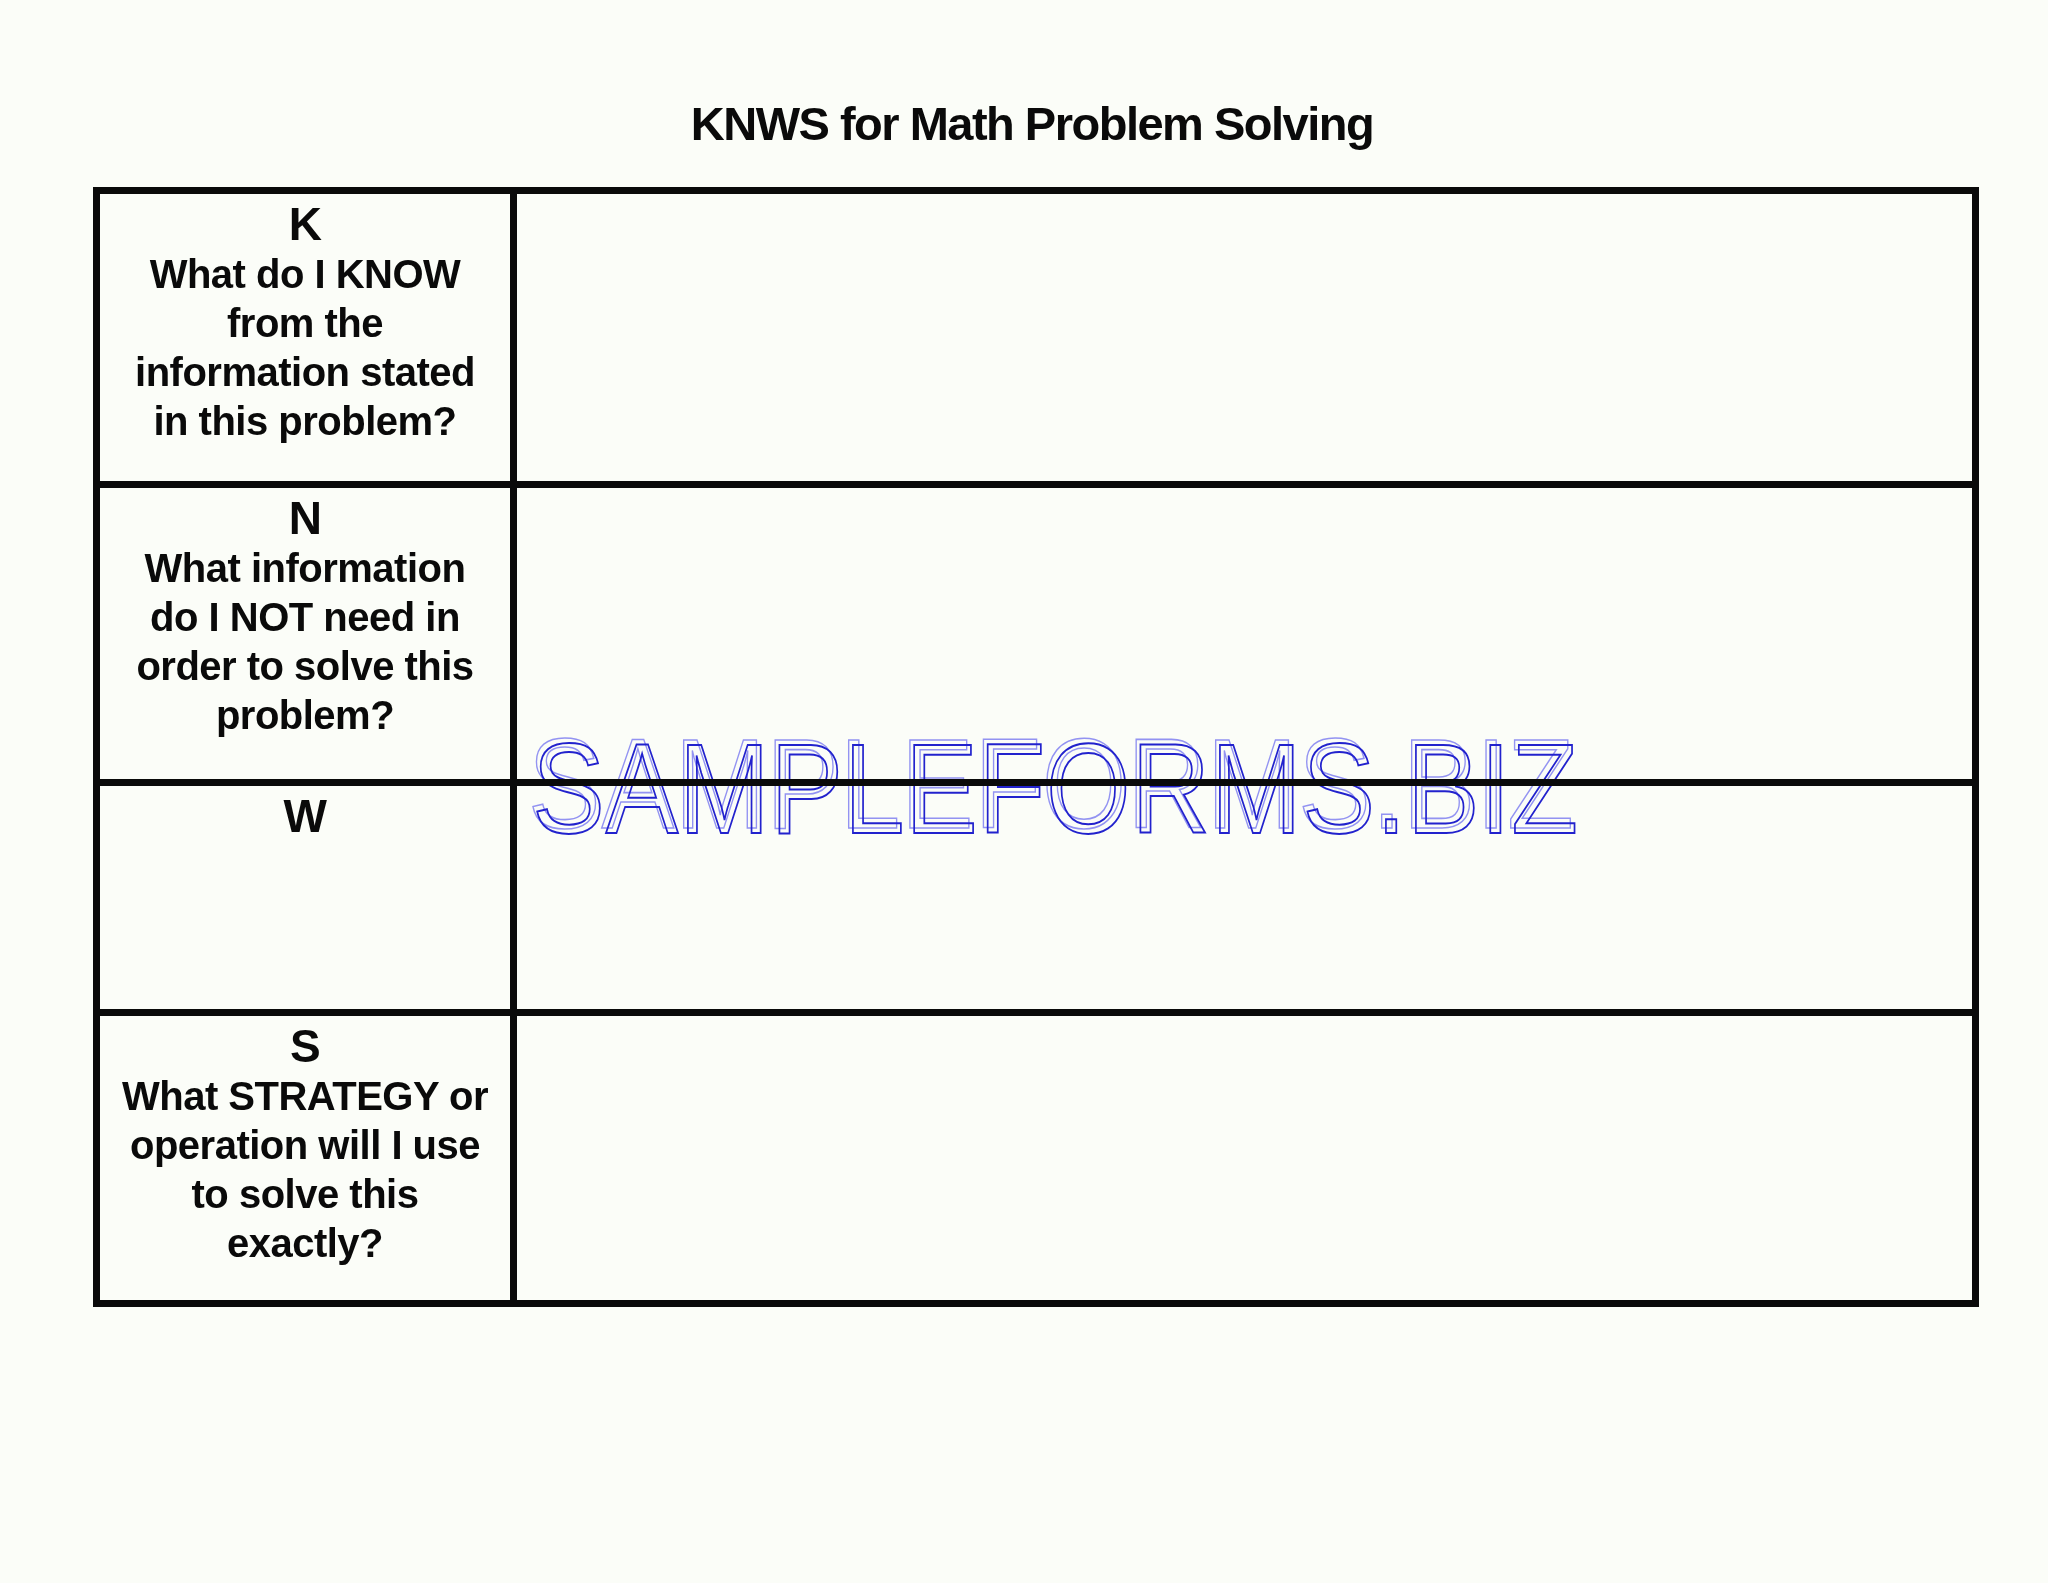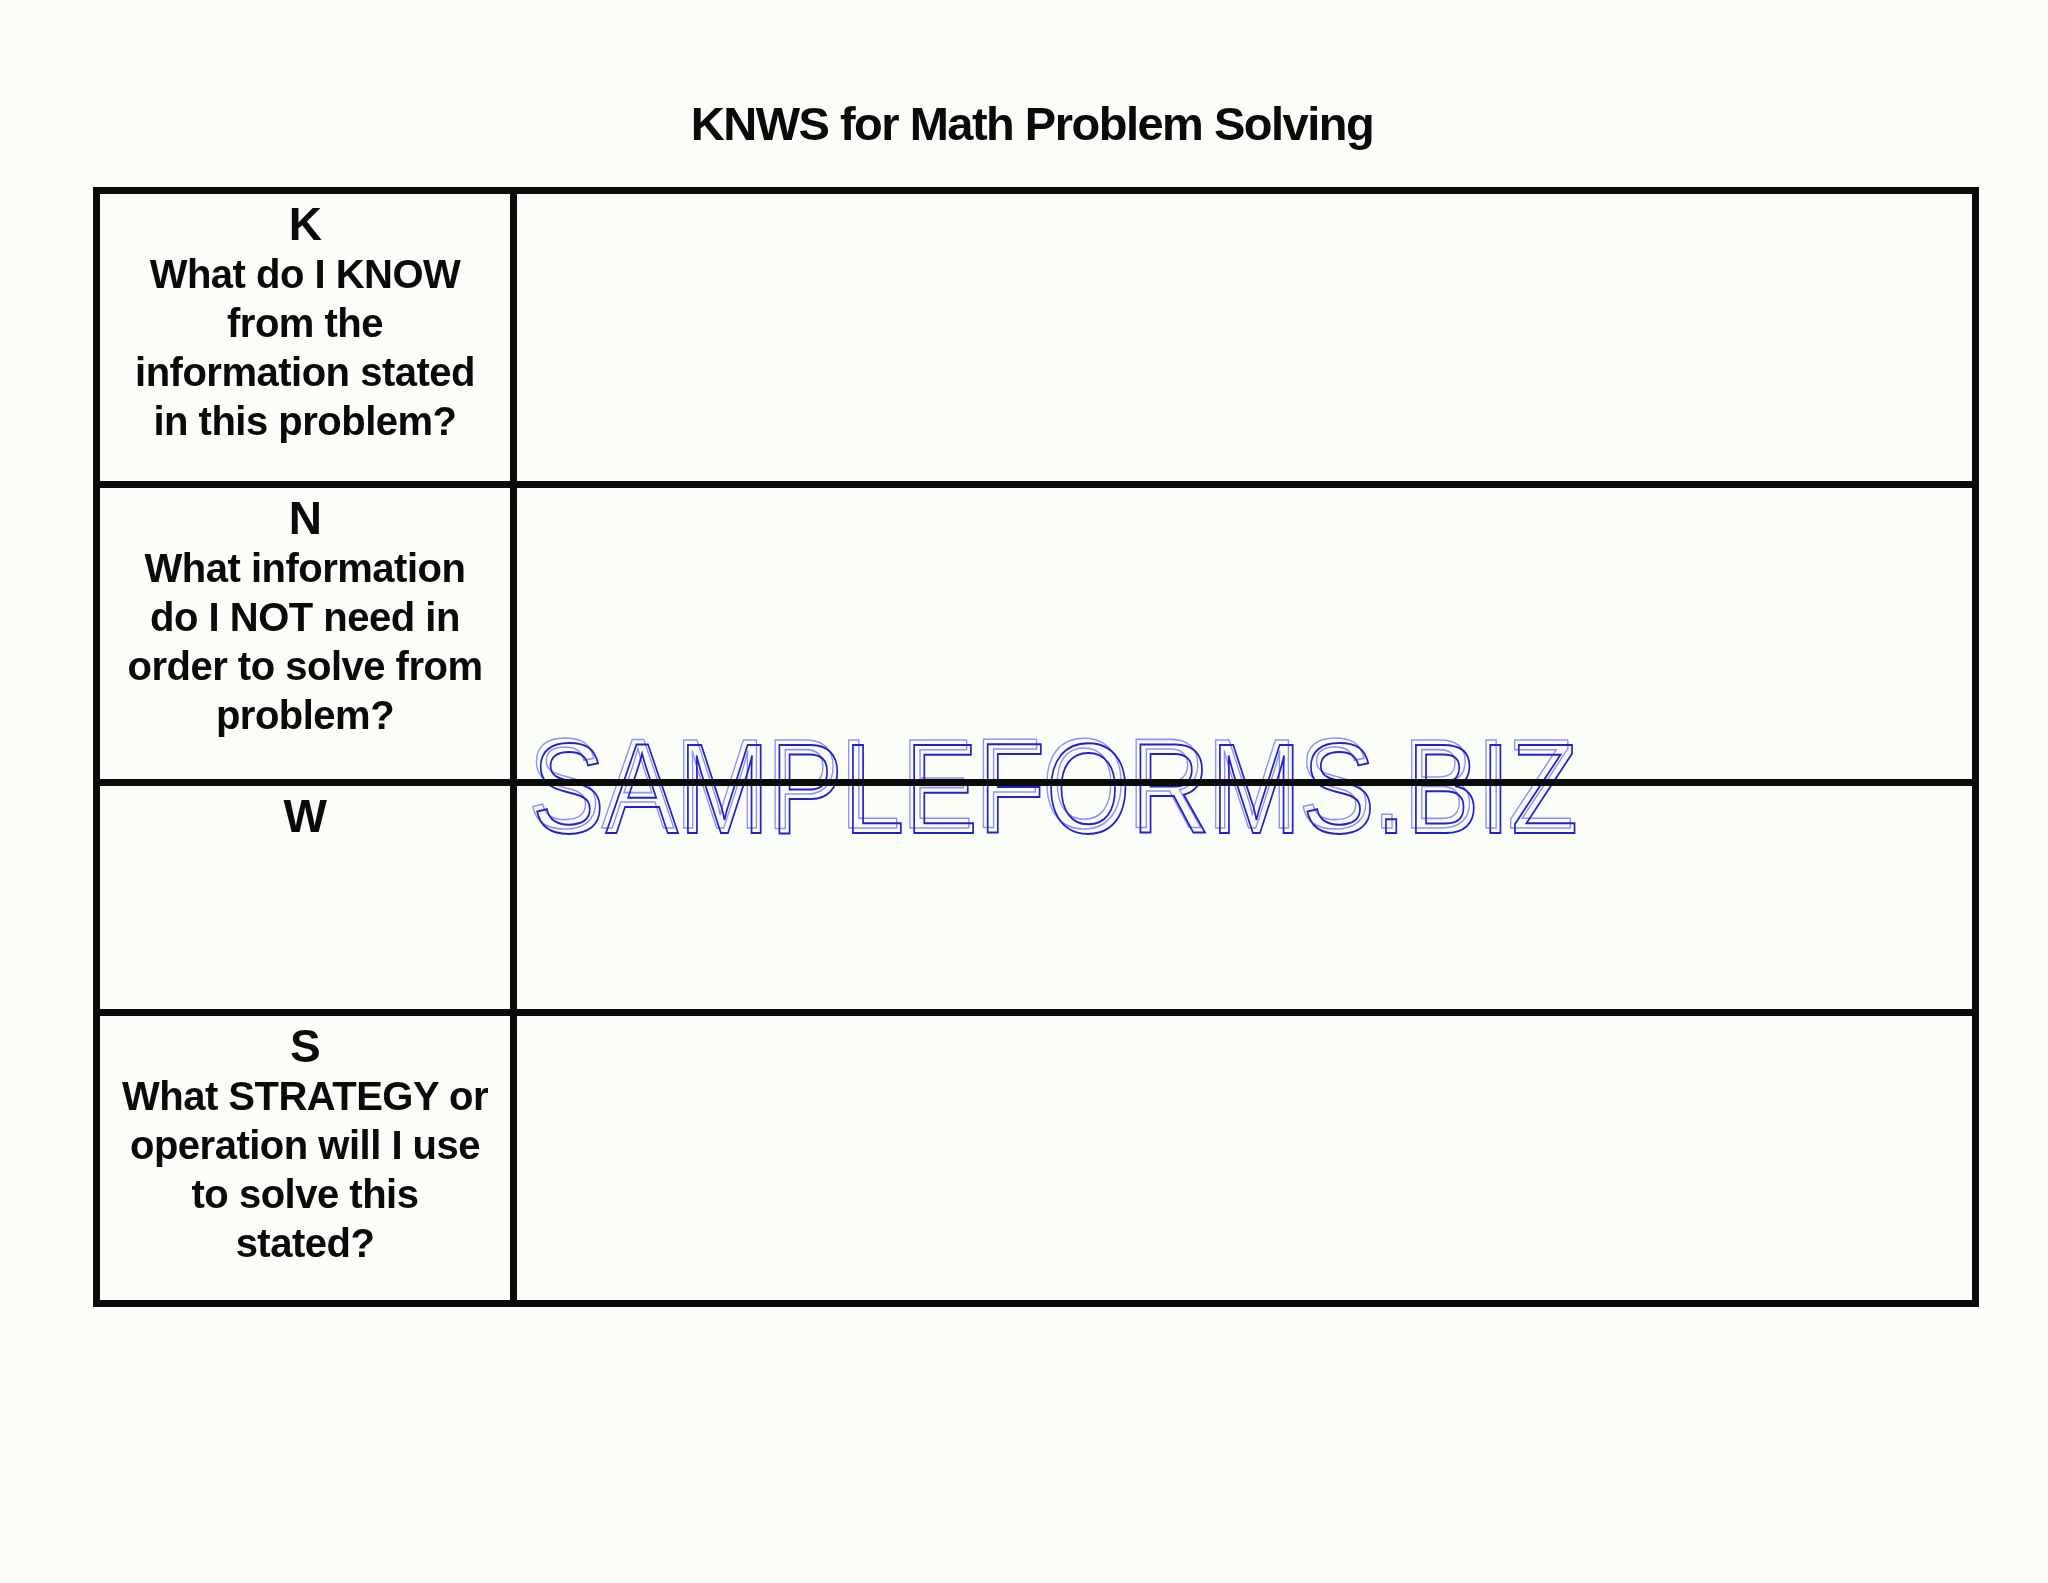--- a/index.html
+++ b/index.html
@@ -141,40 +141,40 @@
 in this problem?</div>
       </div>
       <div class="answer-cell"></div>
     </div>
 
     <div class="knws-row row-n">
       <div class="label-cell">
         <div class="cell-letter">N</div>
         <div class="cell-question">What information
 do I NOT need in
-order to solve from
+order to solve this
 problem?</div>
       </div>
       <div class="answer-cell"></div>
     </div>
 
     <div class="knws-row row-w">
       <div class="label-cell">
         <div class="cell-letter">W</div>
       </div>
       <div class="answer-cell"></div>
     </div>
 
     <div class="knws-row row-s">
       <div class="label-cell">
         <div class="cell-letter">S</div>
         <div class="cell-question">What STRATEGY or
 operation will I use
 to solve this
-stated?</div>
+exactly?</div>
       </div>
       <div class="answer-cell"></div>
     </div>
 
   </div>
 
 
 </div>
 
 </body></html>

